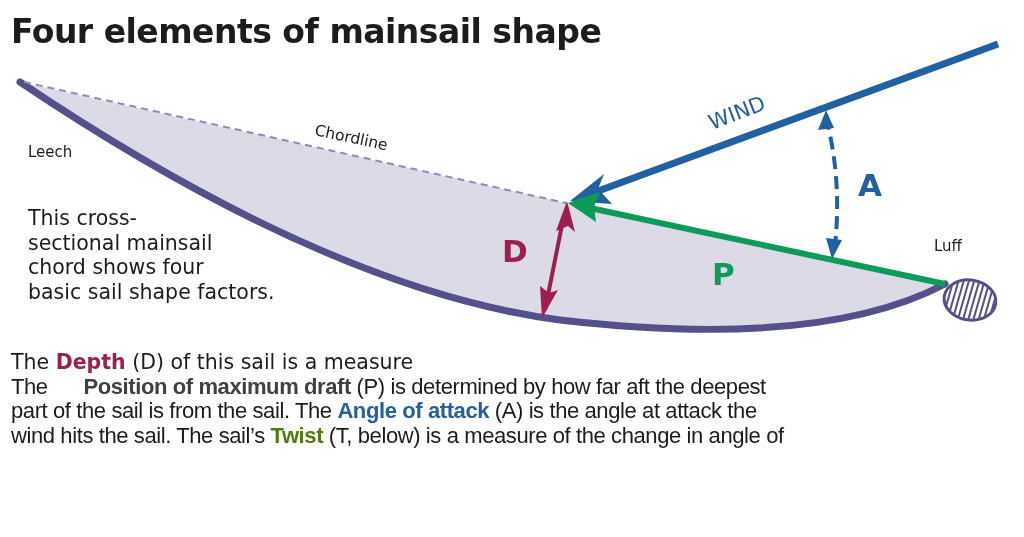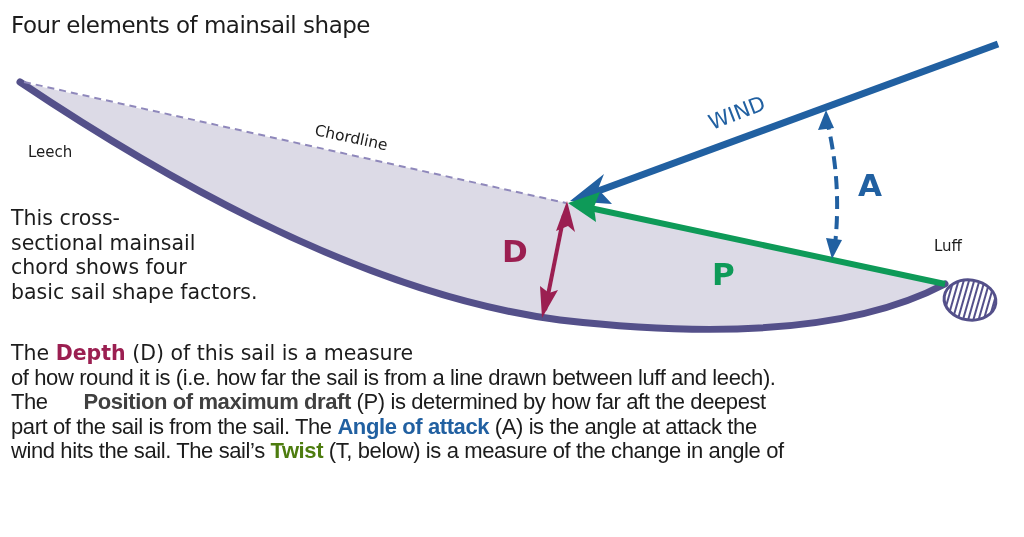--- a/index.html
+++ b/index.html
@@ -1,21 +1,21 @@
 <!DOCTYPE html>
 <html><head>
 <meta charset="utf-8">
 <style>
   html, body { margin: 0; padding: 0; background: #ffffff; }
   body { width: 1024px; height: 537px; position: relative; overflow: hidden; font-family: "DejaVu Sans", sans-serif; }
-  .title { position: absolute; left: 11px; top: 12px; font-family: "DejaVu Sans", sans-serif; font-weight: normal; font-size: 23px; color: #1c1c1c; letter-spacing: -0.5px; white-space: nowrap; }
+  .title { position: absolute; left: 11px; top: 12px; font-family: "DejaVu Sans", sans-serif; font-weight: bold; font-size: 33px; color: #1c1c1c; letter-spacing: -0.5px; white-space: nowrap; }
   svg.diagram { position: absolute; left: 0; top: 0; width: 1024px; height: 537px; }
   .lbl { font-family: "DejaVu Sans", sans-serif; }
-  .intro { position: absolute; left: 11px; top: 206px; font-family: "DejaVu Sans", sans-serif; font-size: 20.5px; line-height: 24.6px; color: #1c1c1c; }
-  .para { position: absolute; left: 11px; top: 341px; width: 1010px; font-family: "DejaVu Sans", sans-serif; font-size: 20.5px; line-height: 24.6px; color: #1c1c1c; }
+  .intro { position: absolute; left: 28px; top: 206px; font-family: "DejaVu Sans", sans-serif; font-size: 20.5px; line-height: 24.6px; color: #1c1c1c; }
+  .para { position: absolute; left: 11px; top: 350px; width: 1010px; font-family: "DejaVu Sans", sans-serif; font-size: 20.5px; line-height: 24.6px; color: #1c1c1c; }
   .para .line { display: block; white-space: nowrap; }
   .narrow { font-family: "Liberation Sans", sans-serif; font-size: 22px; letter-spacing: -0.4px; }
   .kw { font-weight: bold; }
   .kw-depth { color: #9b1f51; }
   .kw-pos { color: #404040; margin-left: 30px; }
   .kw-angle { color: #2160a1; text-align: center; }
   .kw-twist { color: #4d7c0f; }
 </style>
 </head>
 <body>
@@ -63,17 +63,16 @@
 
 <div class="intro">
   <div>This cross-</div>
   <div>sectional mainsail</div>
   <div>chord shows four</div>
   <div>basic sail shape factors.</div>
 </div>
 
 <div class="para">
   <span class="line"><span>The </span><span class="kw kw-depth">Depth</span><span> (D) of this sail is a measure</span></span>
-  <span class="line narrow">of how round it is (i.e. how far the sail is from a line drawn between luff and leech).</span>
   <span class="line narrow"><span>The </span><span class="kw kw-pos">Position of maximum draft</span><span> (P) is determined by how far aft the deepest</span></span>
   <span class="line narrow"><span>part of the sail is from the sail. The </span><span class="kw kw-angle">Angle of attack</span><span> (A) is the angle at attack the</span></span>
   <span class="line narrow"><span>wind hits the sail. The sail’s </span><span class="kw kw-twist">Twist</span><span> (T, below) is a measure of the change in angle of</span></span>
 </div>
 
 </body></html>

